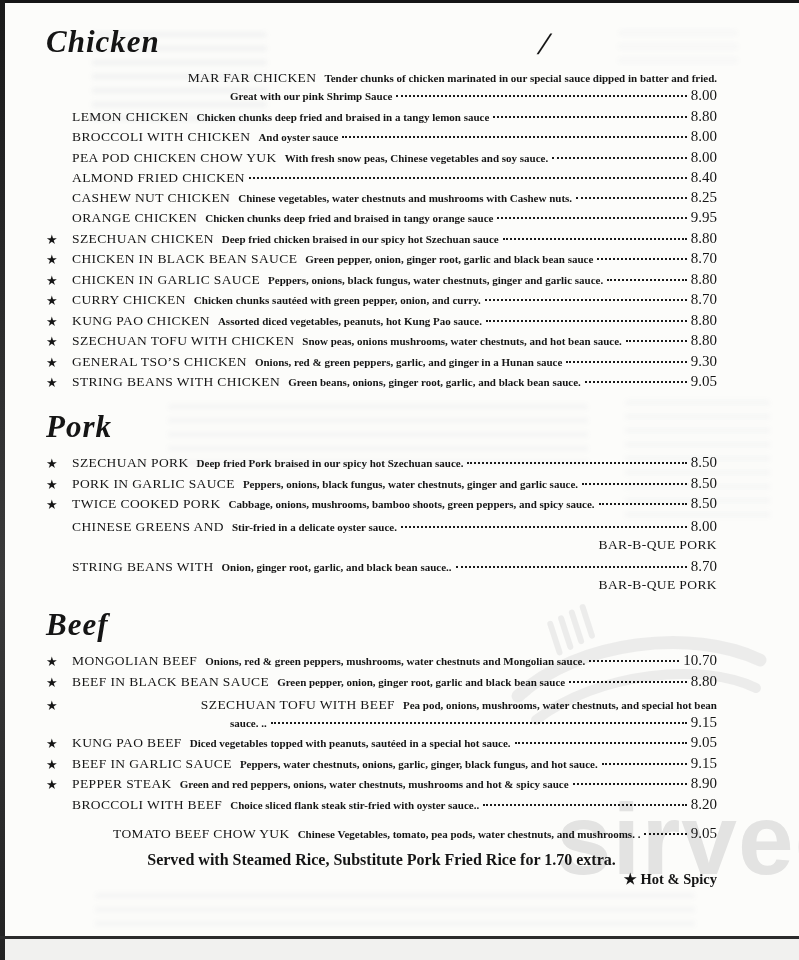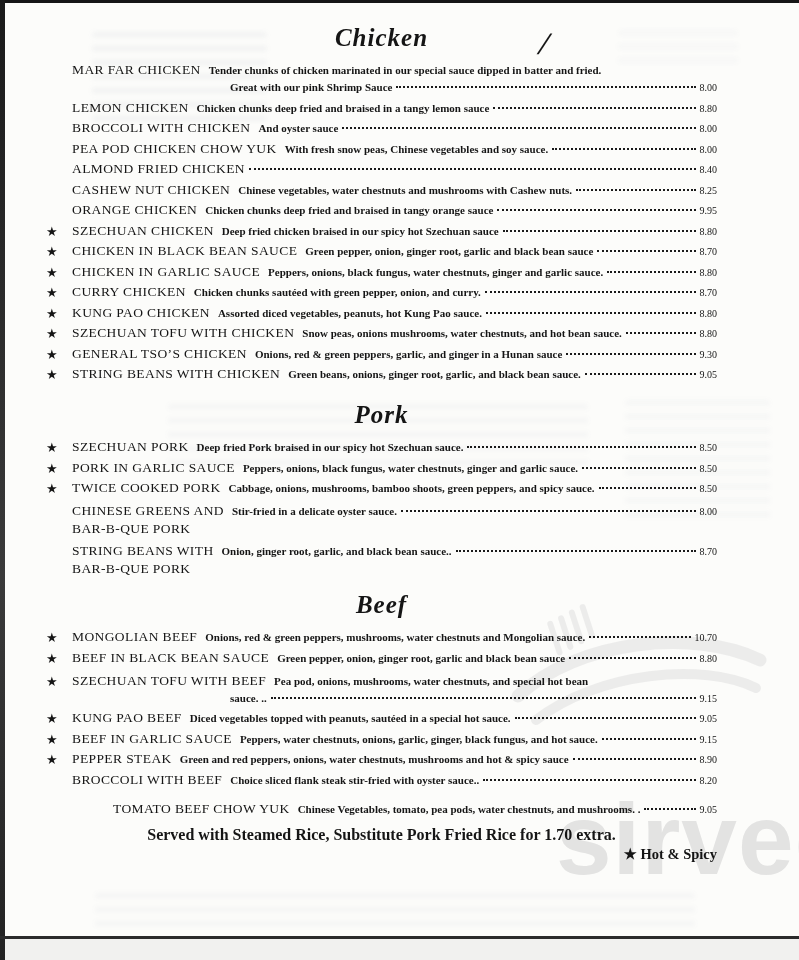--- a/index.html
+++ b/index.html
@@ -19,35 +19,35 @@
   .wm-text{position:absolute;top:782px;left:556px;width:300px;z-index:1;
            font-family:"Liberation Sans","DejaVu Sans",sans-serif;font-weight:bold;
            font-size:100px;letter-spacing:1px;color:#cfcfcf;opacity:.55;user-select:none;}
   .wm-logo{position:absolute;top:588px;left:498px;z-index:1;opacity:.5;}
 
   .slash{position:absolute;top:26px;left:540px;z-index:2;font-size:31px;font-weight:bold;
          font-style:italic;transform:skewX(-8deg);}
 
   .content{position:relative;z-index:2;padding:22px 82px 0 46px;}
 
-  .section-title{text-align:center;font-style:italic;font-weight:bold;font-size:25px;
+  .section-title{font-style:italic;font-weight:bold;font-size:31px;
                  letter-spacing:1px;margin:2px 0 9px 0;}
   [data-name="menu-section-pork"] .section-title{margin-top:18px;}
   [data-name="menu-section-beef"] .section-title{margin-top:14px;}
 
   .row{display:flex;margin:2.5px 0;}
   .star{width:26px;flex:none;font-size:13px;line-height:17px;padding-top:1px;}
   .lines{flex:1;min-width:0;}
-  .l{display:flex;align-items:baseline;line-height:17px;}
+  .l{display:flex;align-items:baseline;line-height:17px;justify-content:flex-end;}
   .nm{font-size:13.5px;letter-spacing:.4px;white-space:nowrap;}
   .ds{font-size:11px;font-weight:bold;margin-left:8px;white-space:nowrap;}
   .ds2{margin-left:0;}
   .ind{width:158px;flex:none;}
   .dots{flex:1;min-width:6px;border-bottom:2px dotted #1a1a1a;margin:0 4px;transform:translateY(-3px);}
-  .price{font-size:10px;white-space:nowrap;}
+  .price{font-size:15px;white-space:nowrap;}
 
   [data-name="menu-section-beef"] .items .row:nth-child(3){margin-top:5px;}
   [data-name="menu-section-beef"] .items .row:nth-child(8){margin-top:11px;gap:41px;}
   [data-name="menu-section-pork"] .items .row:nth-child(4),
   [data-name="menu-section-pork"] .items .row:nth-child(5){margin-top:5px;}
 
   .note1{text-align:center;font-size:16px;font-weight:bold;margin-top:8px;}
   .note2{text-align:right;font-size:14.5px;font-weight:bold;margin-top:2px;}
 </style>
 </head>

